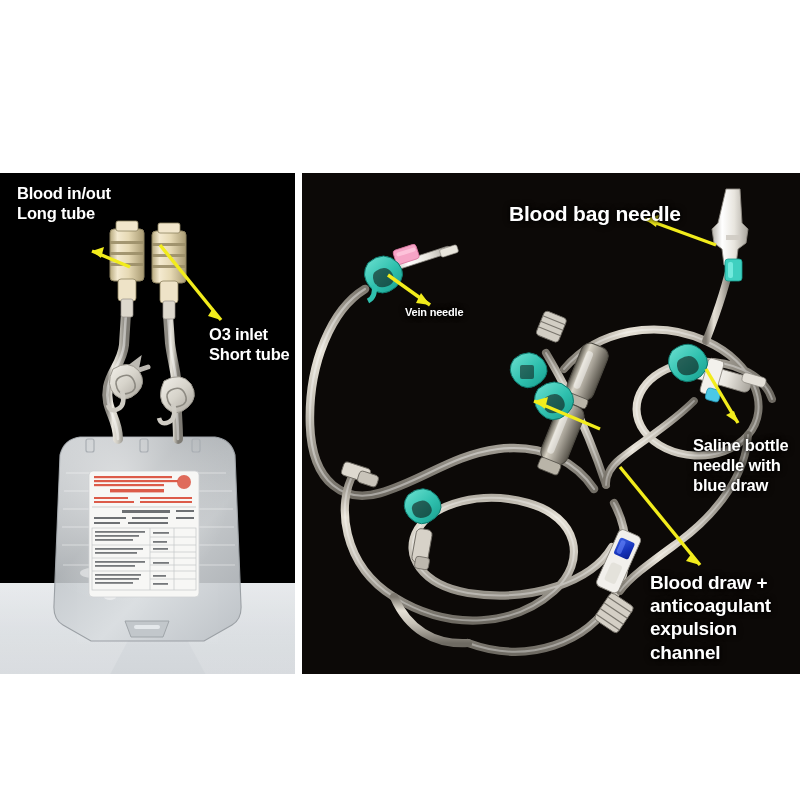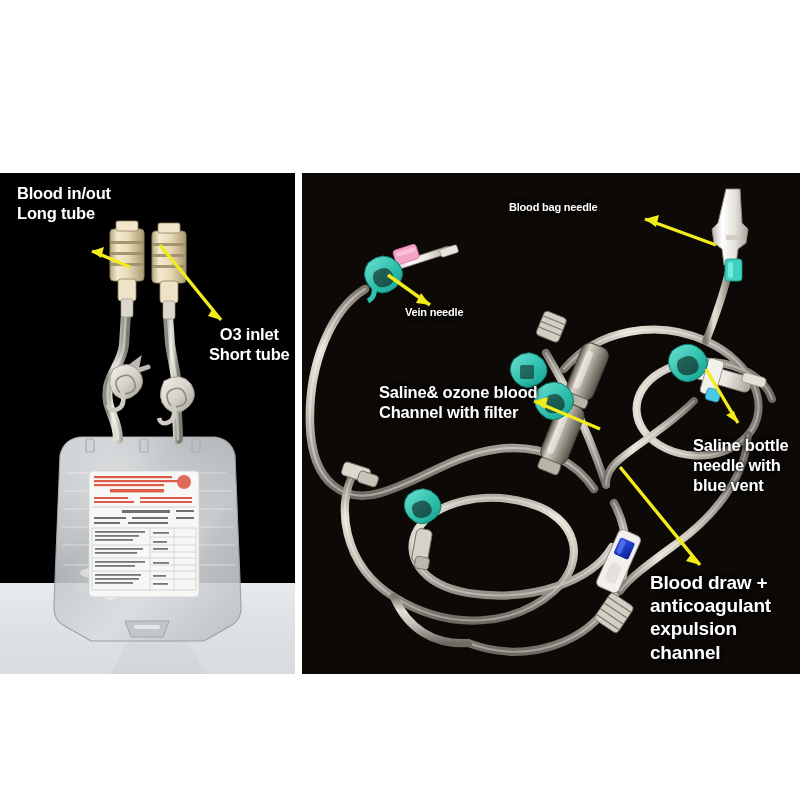--- a/index.html
+++ b/index.html
@@ -30,22 +30,22 @@
 
   
   .lbl{
     position:absolute;color:#ffffff;font-weight:bold;
     font-family:"Liberation Sans",sans-serif;
     letter-spacing:-.2px;line-height:1.22;
     text-shadow:0 0 3px rgba(0,0,0,.95),0 0 6px rgba(0,0,0,.8);
     white-space:pre-line;
   }
   #lbl-blood-inout{left:17px;top:153px;font-size:16.5px;}
-  #lbl-o3{left:209px;top:294px;font-size:16.5px;text-align:center;}
-  #lbl-bloodbag{left:509px;top:171px;font-size:11px;}
+  #lbl-o3{left:209px;top:294px;font-size:16.5px;}
+  #lbl-bloodbag{left:509px;top:171px;font-size:21px;}
   #lbl-vein{left:405px;top:276px;font-size:11px;}
   #lbl-saline-filter{left:379px;top:352px;font-size:16.5px;}
   #lbl-saline-bottle{left:693px;top:405px;font-size:16.5px;}
   #lbl-blooddraw{left:650px;top:541px;font-size:19px;}
 </style>
 </head>
 <body>
 
 <div id="stage">
 
@@ -417,22 +417,20 @@
       </g>
       <g stroke="#f2ec1c" stroke-width="3.4" fill="#f2ec1c">
         <line x1="318" y1="294" x2="398" y2="392"></line>
         <polygon points="398,392 384,388 390,380" stroke="none"></polygon>
       </g>
     </svg>
   </div>
 
   <div class="lbl" id="lbl-bloodbag">Blood  bag needle</div>
   <div class="lbl" id="lbl-vein">Vein  needle</div>
-  <div class="lbl" id="lbl-saline-filter">Saline&amp; ozone blood
-Channel with filter</div>
   <div class="lbl" id="lbl-saline-bottle">Saline bottle
 needle with
-blue vent</div>
+blue draw</div>
   <div class="lbl" id="lbl-blooddraw">Blood draw +
 anticoagulant expulsion
 channel</div>
 
 </div>
 
 </body></html>

